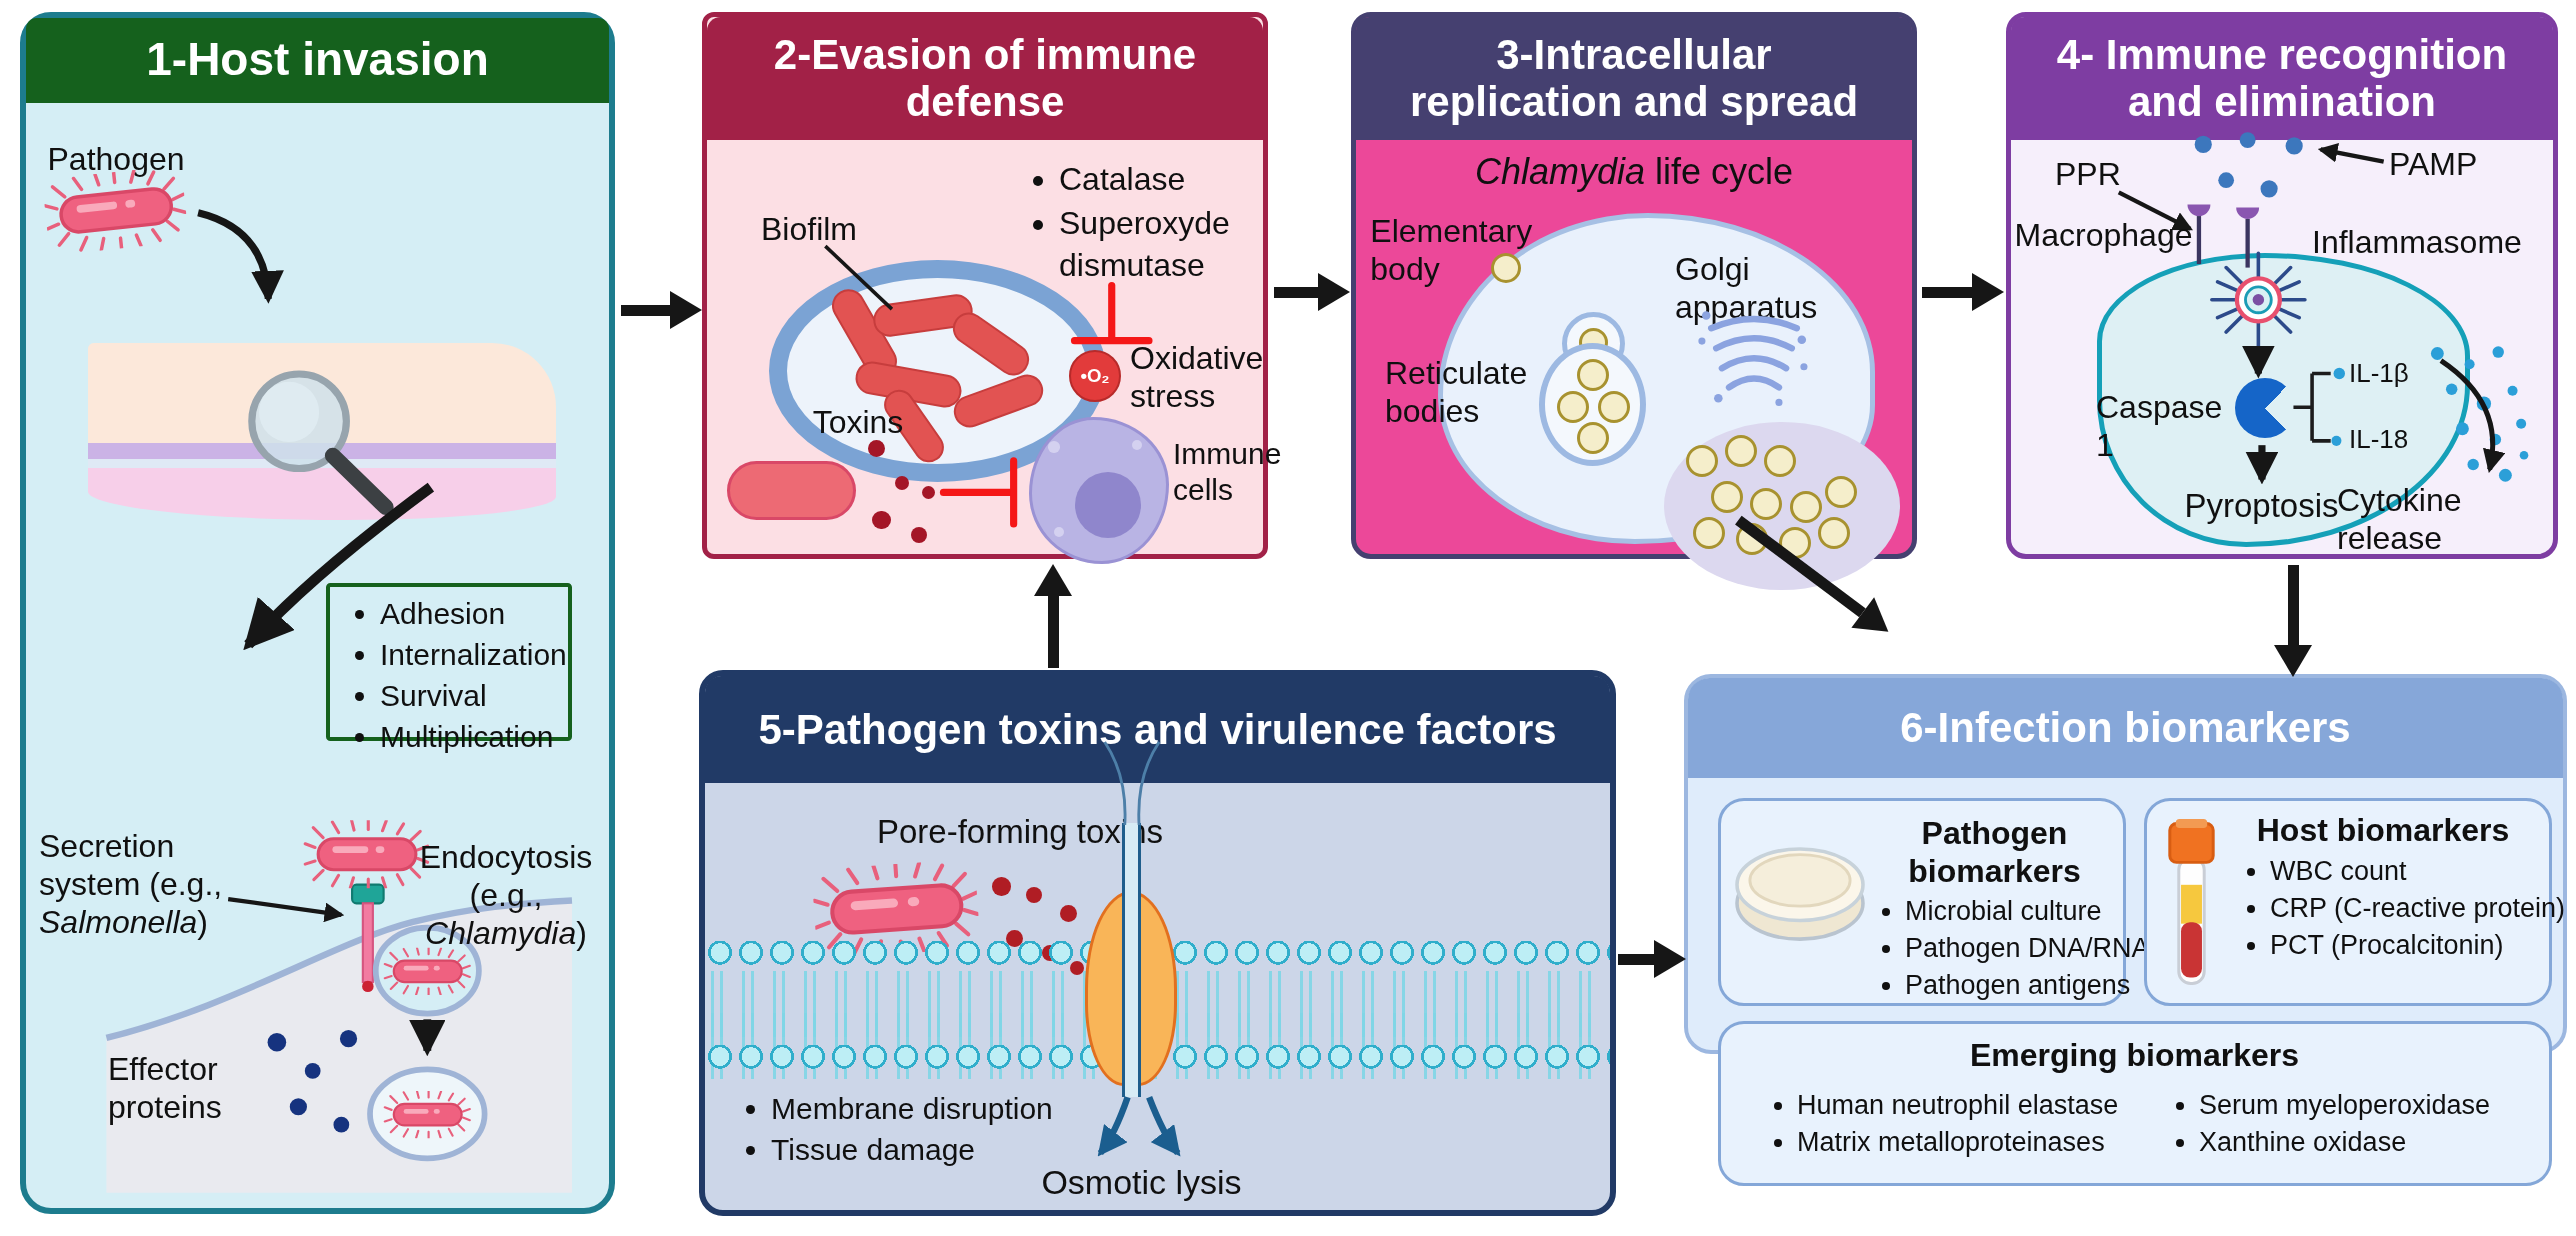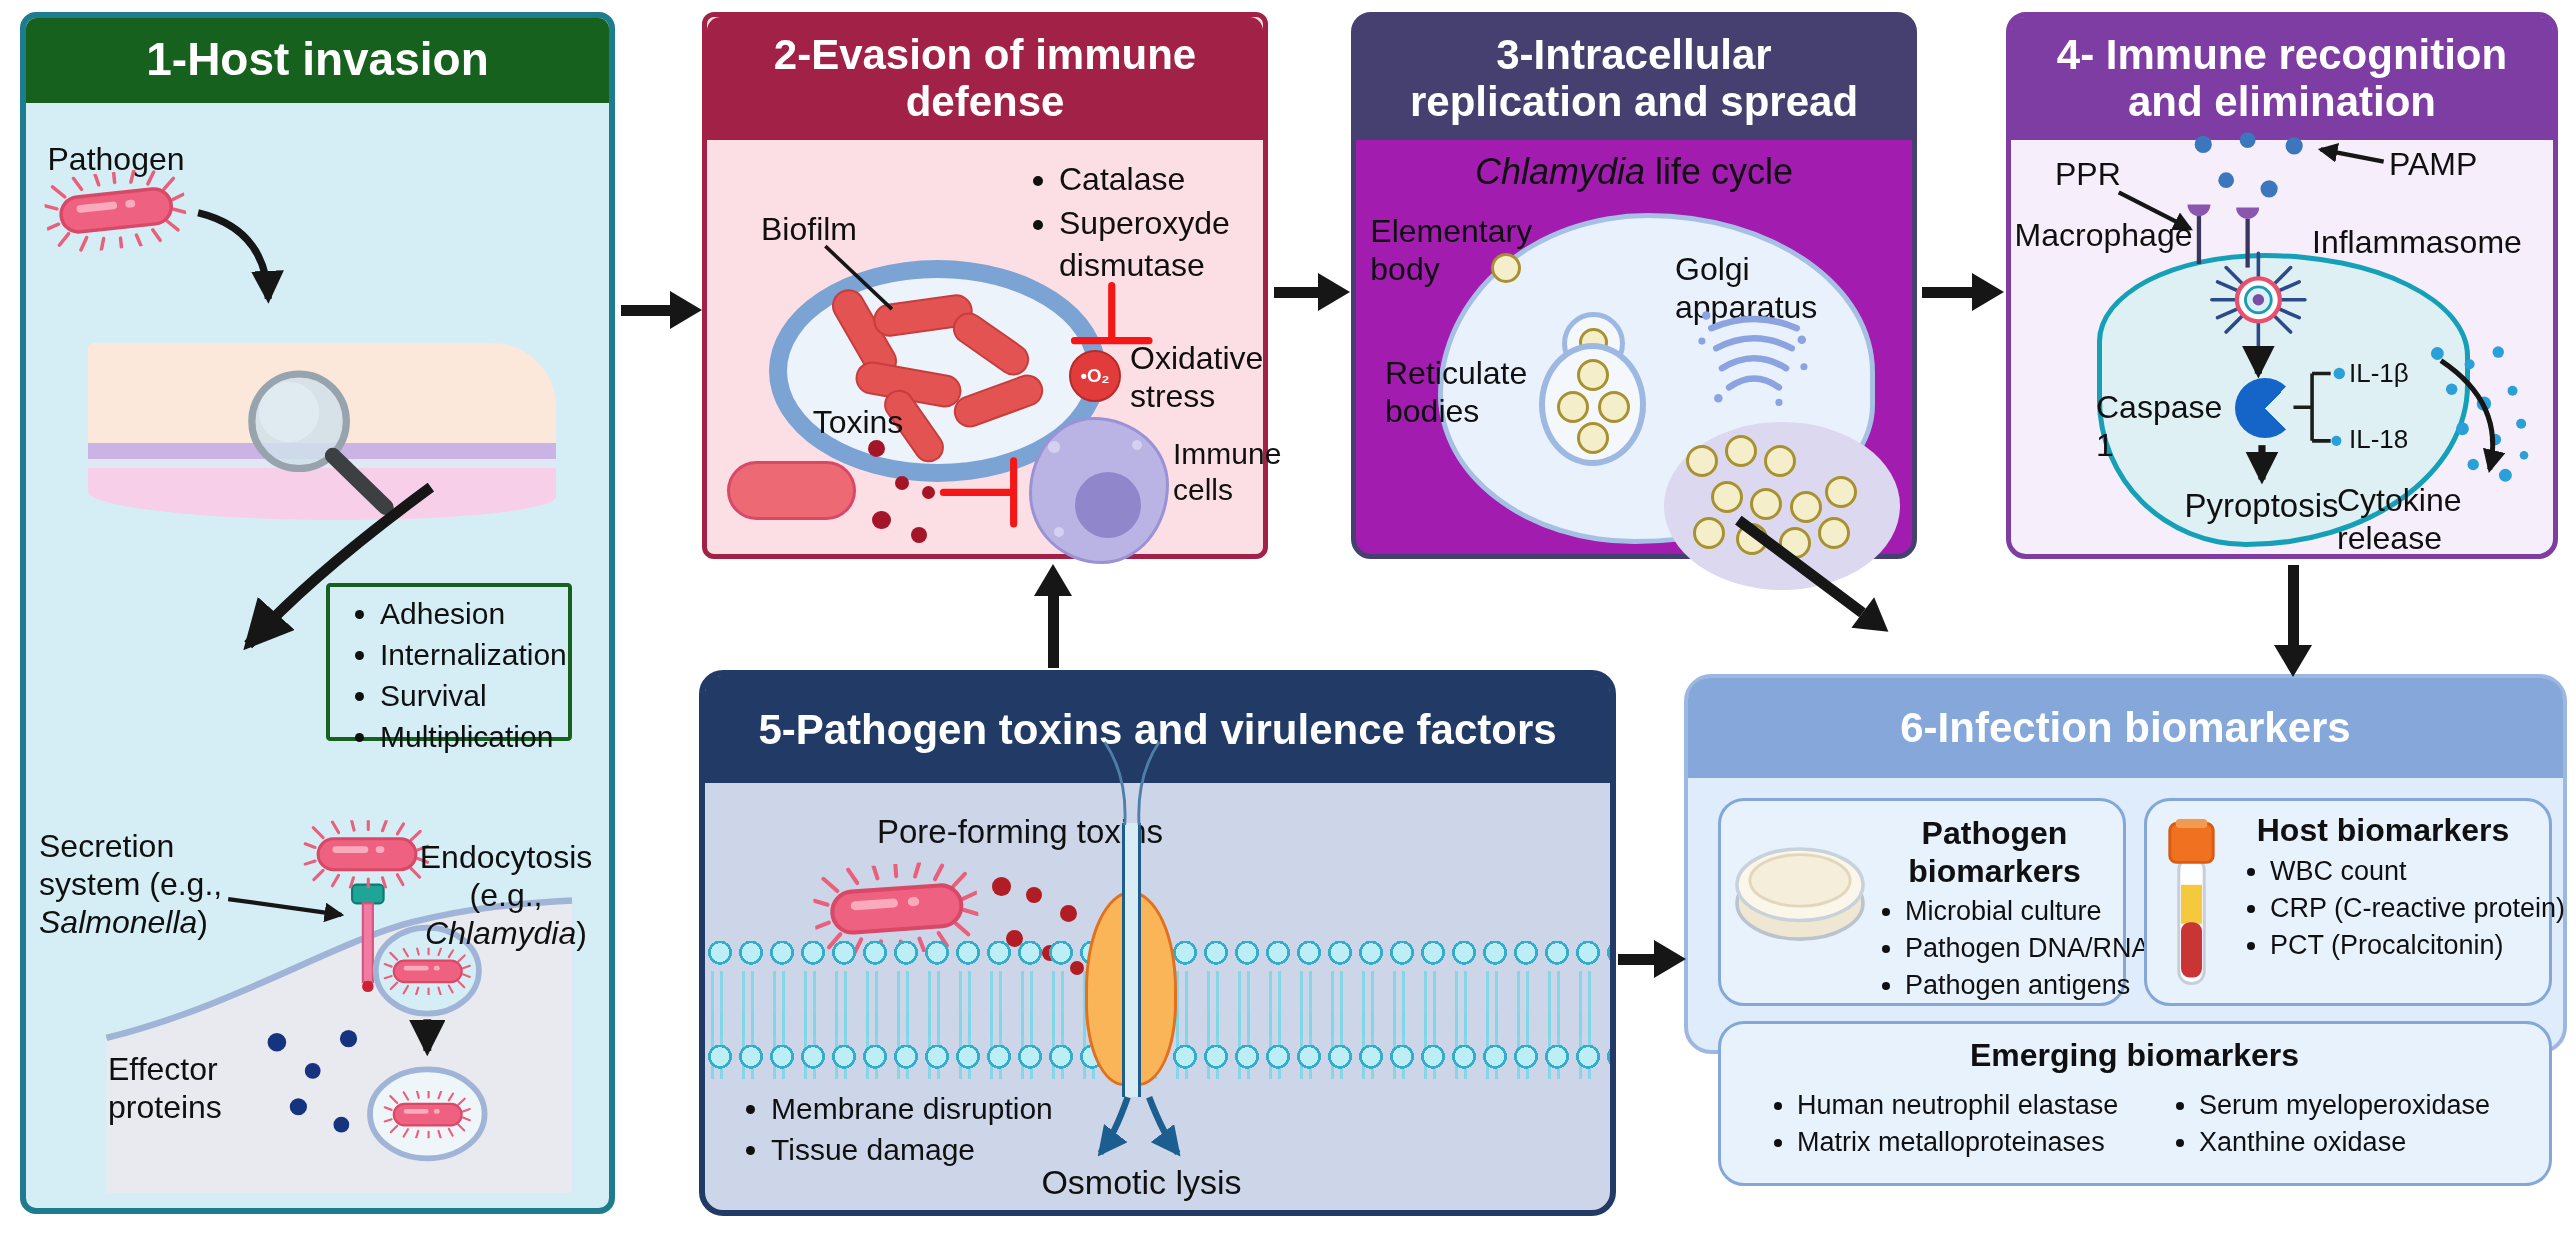--- a/index.html
+++ b/index.html
@@ -9,25 +9,25 @@
   .panel{position:absolute;box-sizing:border-box;}
   .phead{position:absolute;left:0;right:0;top:0;display:flex;align-items:center;justify-content:center;
          color:#fff;font-weight:700;text-align:center;line-height:1.12;}
   .t{position:absolute;font-size:32px;line-height:1.2;color:#101010;}
   .tc{text-align:center;}
   .tb{font-weight:700;}
   ul.bl{position:absolute;margin:0;padding-left:37px;font-size:30px;line-height:1.32;color:#101010;list-style:disc;}
   ul.bl li{margin:1.4px 0;}
   .dot{position:absolute;border-radius:50%;}
   
-  #p1{left:20px;top:11.5px;width:595px;height:1202px;background:#d5eef5;border:6.4px solid #1d7c8e;border-radius:16px;}
+  #p1{left:20px;top:11.5px;width:595px;height:1202px;background:#d5eef5;border:6.4px solid #1d7c8e;border-radius:31px;}
   #p1 .phead{height:85px;background:#15611d;font-size:46px;border-radius:10.7px 10.7px 0 0;}
   #p2{left:702px;top:11.5px;width:566px;height:547px;background:#fcdfe4;border:5px solid #a22147;border-radius:12px;}
   #p2 .phead{height:123px;background:#a22147;font-size:42px;border-radius:13.6px 13.6px 0 0;}
-  #p3{left:1351px;top:11.5px;width:566px;height:547px;background:#a21caf;border:5px solid #454070;border-radius:20px;}
+  #p3{left:1351px;top:11.5px;width:566px;height:547px;background:#ec4899;border:5px solid #454070;border-radius:20px;}
   #p3 .phead{height:123px;background:#454070;font-size:42px;border-radius:13.6px 13.6px 0 0;}
   #p4{left:2006px;top:11.5px;width:552px;height:547px;background:#f6effb;border:5px solid #7e3da2;border-radius:20px;}
   #p4 .phead{height:123px;background:#7e3da2;font-size:42px;border-radius:13.6px 13.6px 0 0;}
   #p5{left:699px;top:670px;width:917px;height:546px;background:#ccd6e8;border:6.4px solid #213a66;border-radius:24px;}
   #p5 .phead{height:107px;background:#213a66;font-size:42px;border-radius:16.5px 16.5px 0 0;}
   #p6{left:1684px;top:674px;width:883px;height:380px;background:#dfecfb;border:4.3px solid #9cb7e0;border-radius:27px;}
   #p6 .phead{height:100px;background:#86a7d9;font-size:42px;border-radius:21.5px 21.5px 0 0;}
   .subbox{position:absolute;background:#e8f2fd;border:3.6px solid #84a7d8;border-radius:26px;box-sizing:border-box;}
   
   .ah{position:absolute;height:10.7px;background:#161616;}

